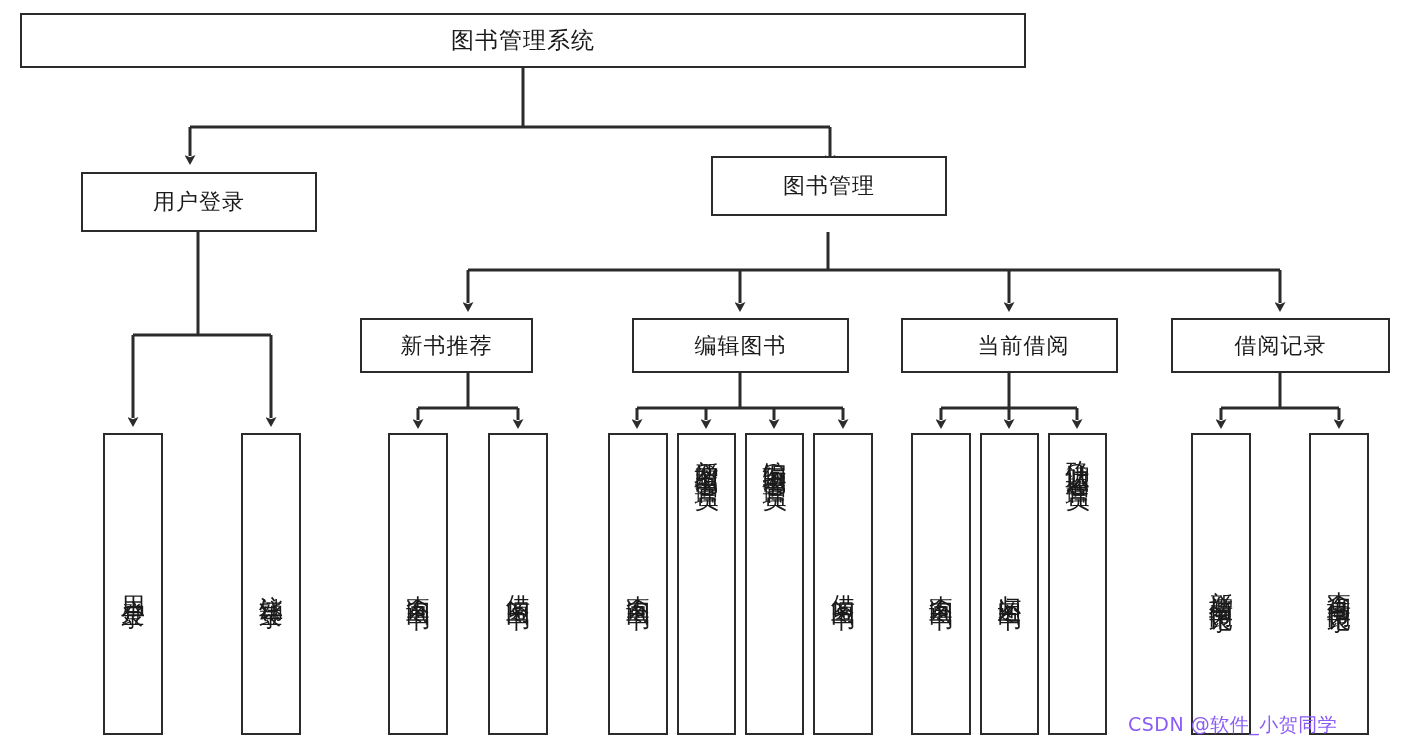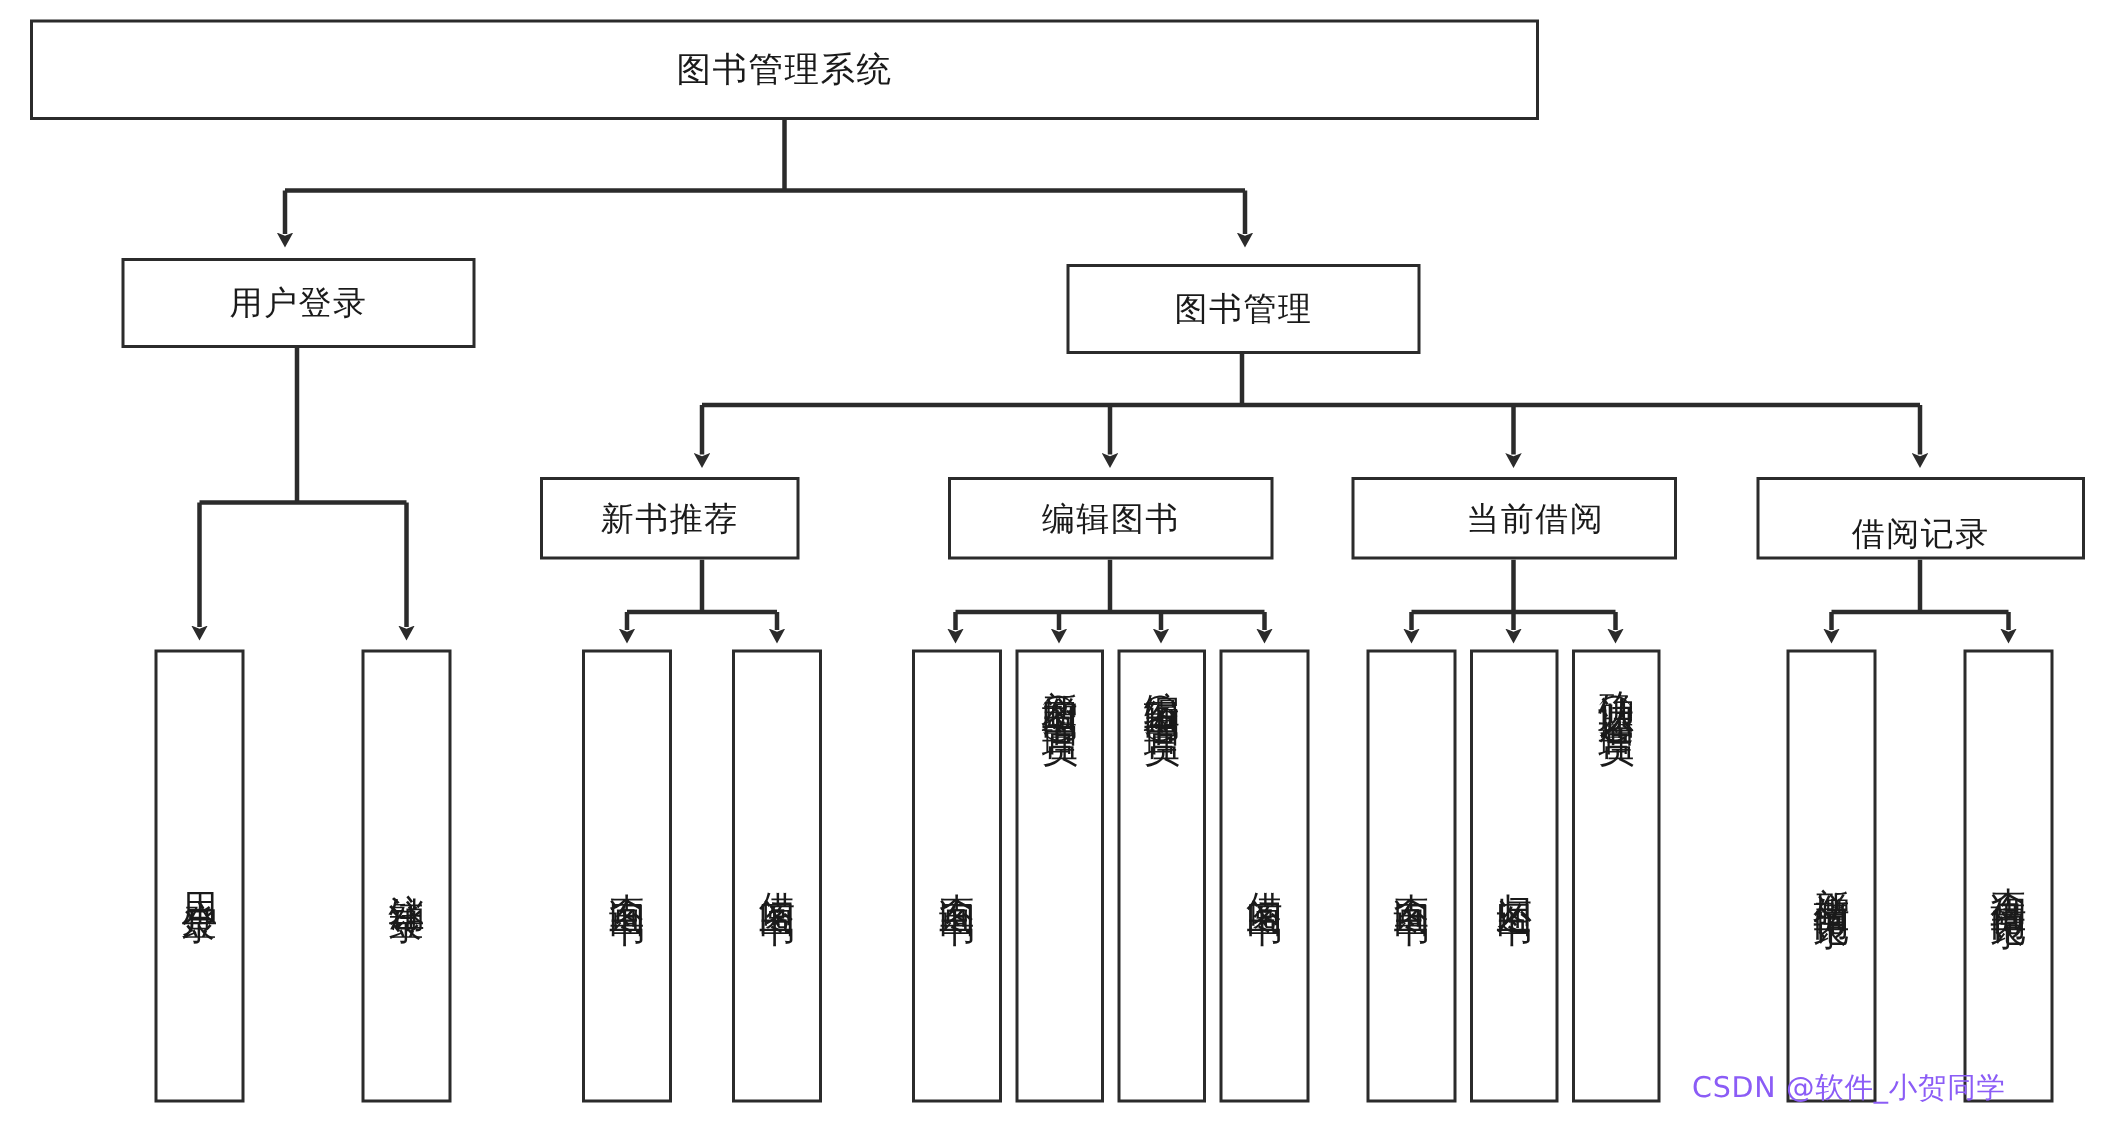--- a/index.html
+++ b/index.html
@@ -118,41 +118,41 @@
       <path d="M1009,408 L1009,420" marker-end="url(#arrow)"></path>
       <path d="M1077,408 L1077,420" marker-end="url(#arrow)"></path>
 
       <path d="M1280,373 L1280,408"></path>
       <path d="M1221,408 L1339,408"></path>
       <path d="M1221,408 L1221,420" marker-end="url(#arrow)"></path>
       <path d="M1339,408 L1339,420" marker-end="url(#arrow)"></path>
     </g>
   </svg>
 
-  <div class="node h root" style="left:20px; top:13px; width:1006px; height:67px;">
+  <div class="node h root" style="left:20px; top:13px; width:1006px; height:55px;">
     <span class="label">图书管理系统</span>
   </div>
 
   <div class="node h" style="left:81px; top:172px; width:236px; height:60px;">
     <span class="label">用户登录</span>
   </div>
-  <div class="node h" style="left:711px; top:176px; width:236px; height:60px;">
+  <div class="node h" style="left:711px; top:156px; width:236px; height:60px;">
     <span class="label">图书管理</span>
   </div>
 
   <div class="node h" style="left:360px; top:318px; width:173px; height:55px;align-items:center;">
     <span class="label">新书推荐</span>
   </div>
   <div class="node h" style="left:632px; top:318px; width:217px; height:55px;">
     <span class="label">编辑图书</span>
   </div>
   <div class="node h" style="left:901px; top:318px; width:217px; height:55px;padding-left:28px;">
     <span class="label">当前借阅</span>
   </div>
-  <div class="node h" style="left:1171px; top:318px; width:219px; height:55px;align-items:flex-end;">
+  <div class="node h" style="left:1171px; top:318px; width:219px; height:55px;">
     <span class="label">借阅记录</span>
   </div>
 
   <div class="node v" style="left:103px; top:433px; width:60px; height:302px;">
     <span class="label">用户登录</span>
   </div>
   <div class="node v" style="left:241px; top:433px; width:60px; height:302px;">
     <span class="label">注销登录</span>
   </div>
 

